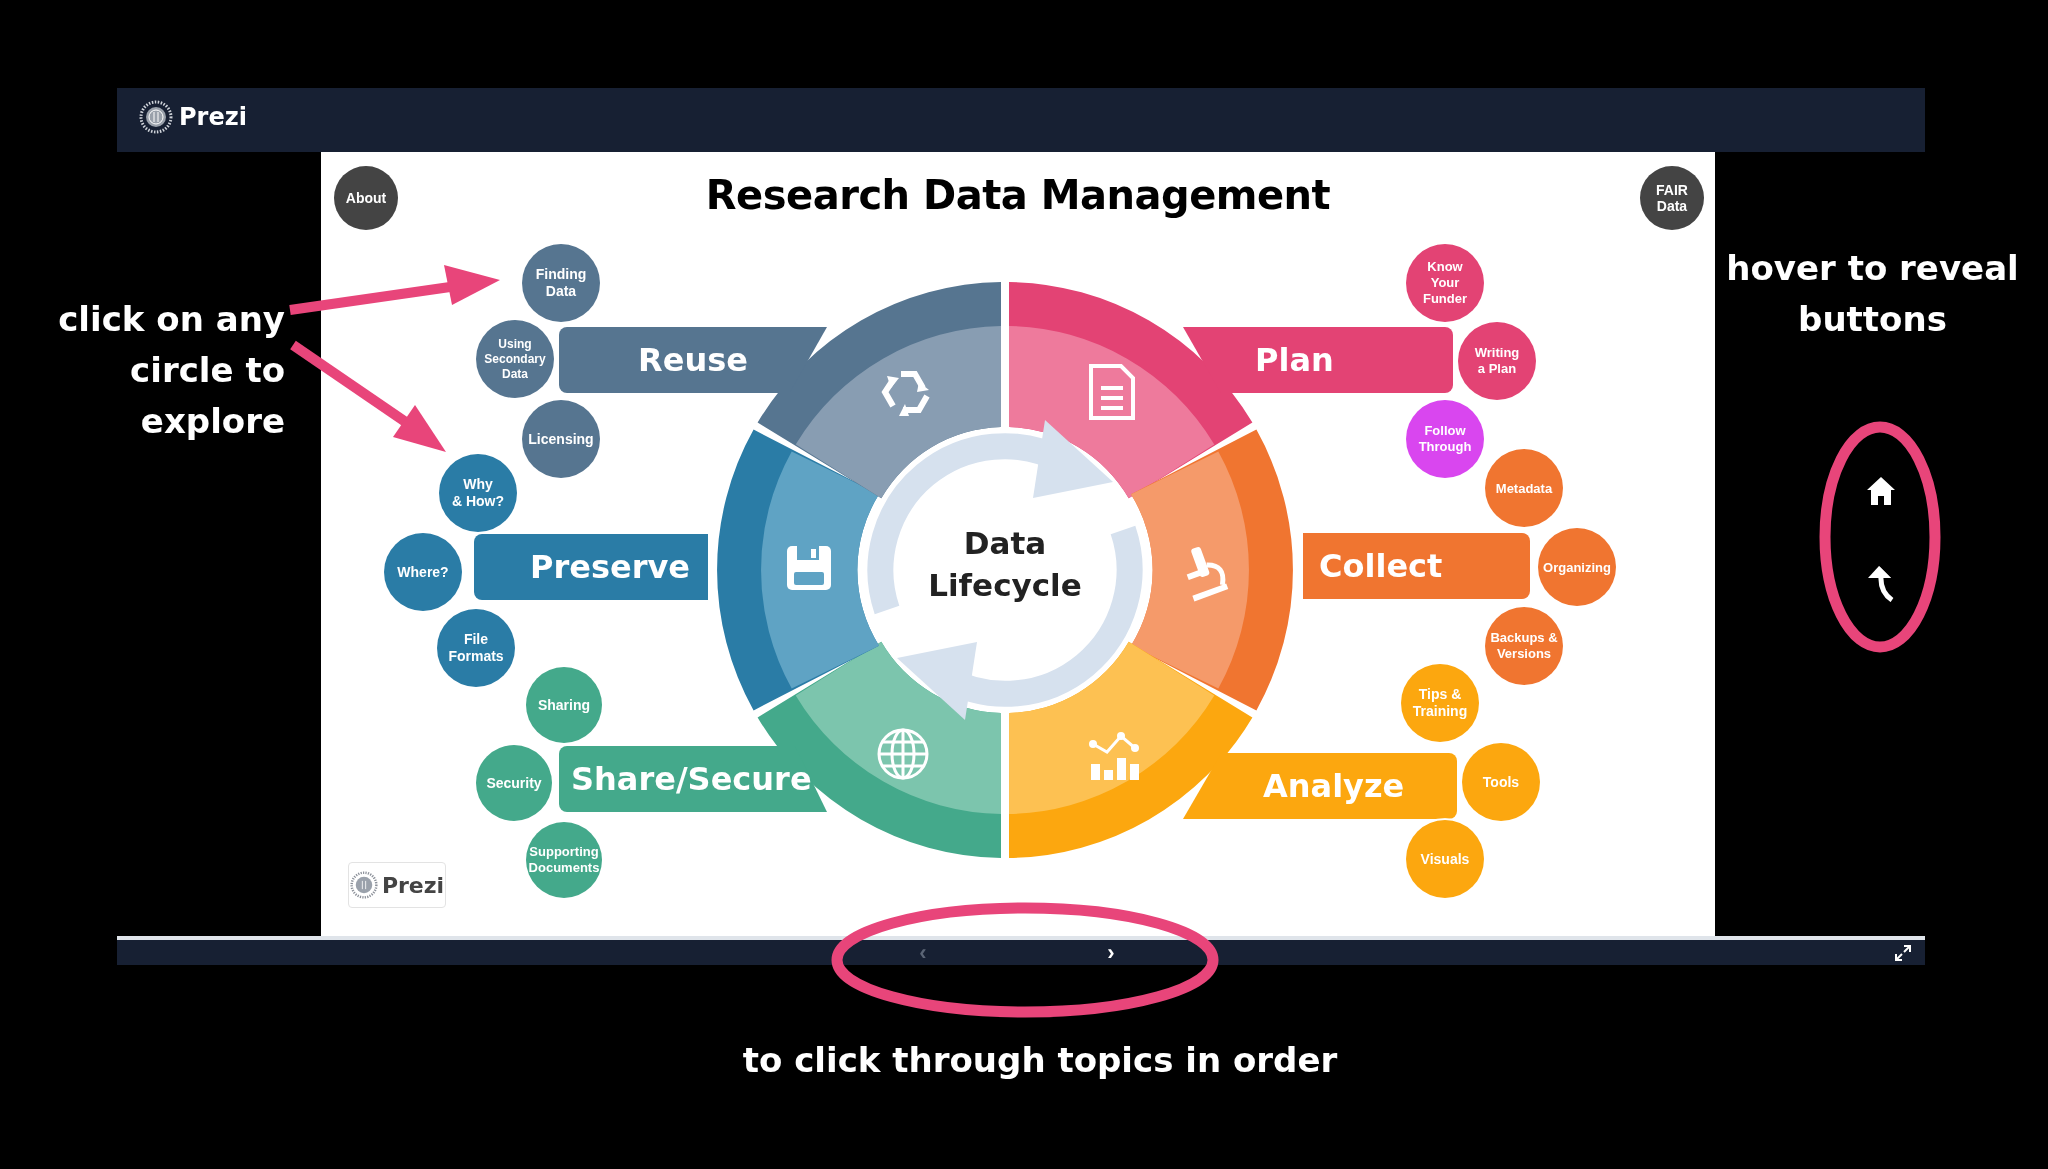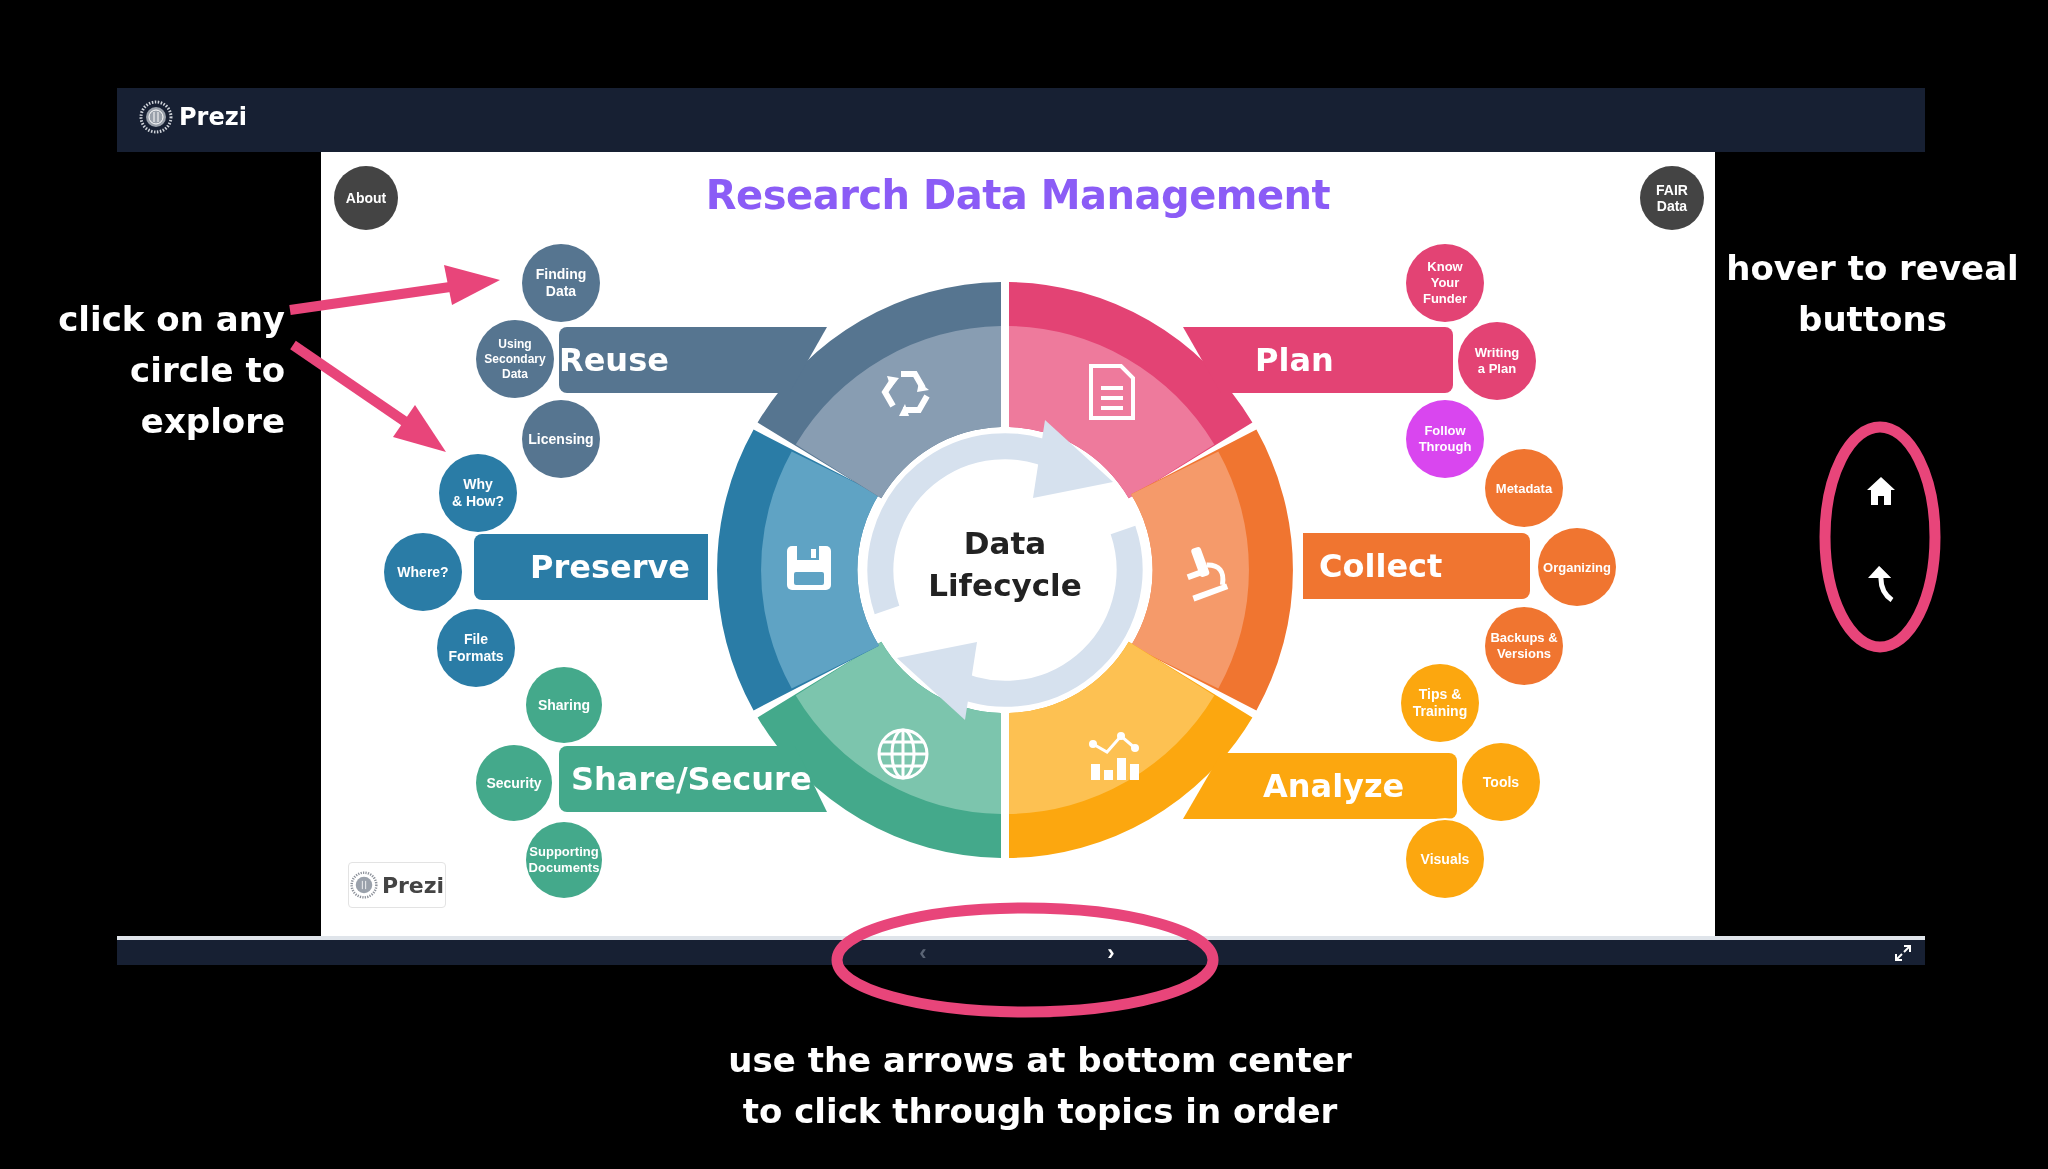--- a/index.html
+++ b/index.html
@@ -4,21 +4,21 @@
 <style>
   html, body { margin:0; padding:0; }
   body { width:2048px; height:1169px; background:#000; position:relative; overflow:hidden; font-family:"Liberation Sans", "DejaVu Sans", sans-serif; }
   .abs { position:absolute; }
   .topbar { left:117px; top:88px; width:1808px; height:64px; background:#172033; }
   .brand { left:22px; top:12px; display:flex; align-items:center; gap:6px; color:#fff; font-size:24px; font-weight:bold; font-family:"DejaVu Sans", sans-serif; }
   .slide { left:321px; top:152px; width:1394px; height:784px; background:#fff; overflow:hidden; }
   .bottombar { left:117px; top:936px; width:1808px; height:29px; background:#172033; border-top:4px solid #dfe4ea; box-sizing:border-box; }
   .navarrow { top:0; width:30px; height:25px; display:flex; align-items:center; justify-content:center; font-size:22px; font-weight:bold; cursor:pointer; }
   .fullscreen { right:12px; top:3px; width:20px; height:20px; }
-  .title { left:0; width:100%; top:20px; text-align:center; font-size:40px; font-weight:bold; color:#8b5cf6; font-family:"DejaVu Sans", sans-serif; letter-spacing:-0.5px; }
+  .title { left:0; width:100%; top:20px; text-align:center; font-size:40px; font-weight:bold; color:#000000; font-family:"DejaVu Sans", sans-serif; letter-spacing:-0.5px; }
   .darkcirc { width:64px; height:64px; border-radius:50%; background:#444; color:#fff; display:flex; align-items:center; justify-content:center; text-align:center; font-size:14px; font-weight:bold; line-height:16px; cursor:pointer; }
   .sub { position:absolute; border-radius:50%; color:#fff; display:flex; align-items:center; justify-content:center; text-align:center; font-size:14px; font-weight:bold; line-height:17px; white-space:pre-line; cursor:pointer; box-shadow:0 0 0 2px rgba(255,255,255,0.9); }
   .banner { position:absolute; height:66px; color:#fff; font-size:32px; font-weight:bold; display:flex; align-items:center; cursor:pointer; font-family:"DejaVu Sans", sans-serif; }
   .prezi-badge { left:27px; top:710px; width:96px; height:44px; border:1px solid #e3e3e3; border-radius:4px; background:#fff; display:flex; align-items:center; justify-content:center; gap:4px; font-size:22px; font-weight:bold; color:#444; font-family:"DejaVu Sans", sans-serif; }
   .annot { color:#fff; font-weight:bold; font-size:34px; line-height:51px; font-family:"DejaVu Sans", sans-serif; }
 </style>
 </head>
 <body>
 
 <div class="abs topbar">
@@ -121,21 +121,21 @@
         <polygon points="-20,-16 -8,-14 -16,-4" fill="#fff" stroke="none"></polygon>
       </g>
     </g>
   </svg>
 
   <div class="abs" style="left:584px;top:370px;width:200px;text-align:center;font-size:31px;font-weight:bold;color:#222;line-height:42px;font-family:'DejaVu Sans',sans-serif;">
     <div>Data</div>
     <div>Lifecycle</div>
   </div>
 
-  <div class="banner" style="left:238px;top:175px;width:268px;background:#567590;border-radius:8px 0 0 8px;clip-path:polygon(0 0,100% 0,86% 100%,0 100%);">
+  <div class="banner" style="left:238px;top:175px;width:268px;background:#567590;border-radius:8px 0 0 8px;justify-content:center;clip-path:polygon(0 0,100% 0,86% 100%,0 100%);">
     <span>Reuse</span>
   </div>
   <div class="banner" style="left:153px;top:382px;width:234px;background:#2a7ca6;border-radius:8px 0 0 8px;justify-content:flex-end;padding-right:18px;box-sizing:border-box;">
     <span>Preserve</span>
   </div>
   <div class="banner" style="left:238px;top:594px;width:268px;background:#44a98b;border-radius:8px 0 0 8px;padding-left:12px;box-sizing:border-box;clip-path:polygon(0 0,88% 0,100% 100%,0 100%);">
     <span>Share/Secure</span>
   </div>
   <div class="banner" style="left:862px;top:175px;width:270px;background:#e34374;border-radius:0 8px 8px 0;padding-left:72px;box-sizing:border-box;clip-path:polygon(0 0,100% 0,100% 100%,14% 100%);">
     <span>Plan</span>
@@ -222,21 +222,20 @@
   <div>click on any</div>
   <div>circle to explore</div>
 </div>
 
 <div class="abs annot" style="left:1720px;top:243px;width:305px;text-align:center;">
   <div>hover to reveal</div>
   <div>buttons</div>
 </div>
 
 <div class="abs annot" style="left:700px;top:1035px;width:680px;text-align:center;">
-  <div>use the arrows at bottom center</div>
   <div>to click through topics in order</div>
 </div>
 
 <svg class="abs" style="left:1865px;top:475px;" width="32" height="32" viewBox="0 0 32 32">
   <polygon points="16,2 30,15 26,15 26,30 19,30 19,21 13,21 13,30 6,30 6,15 2,15" fill="#fff"></polygon>
 </svg>
 <svg class="abs" style="left:1866px;top:564px;" width="30" height="38" viewBox="0 0 30 38">
   <polygon points="13,2 25,14 17,14" fill="#fff"></polygon>
   <path d="M 15,12 Q 14,28 26,36" fill="none" stroke="#fff" stroke-width="5"></path>
   <polygon points="13,2 2,14 25,14" fill="#fff"></polygon>

